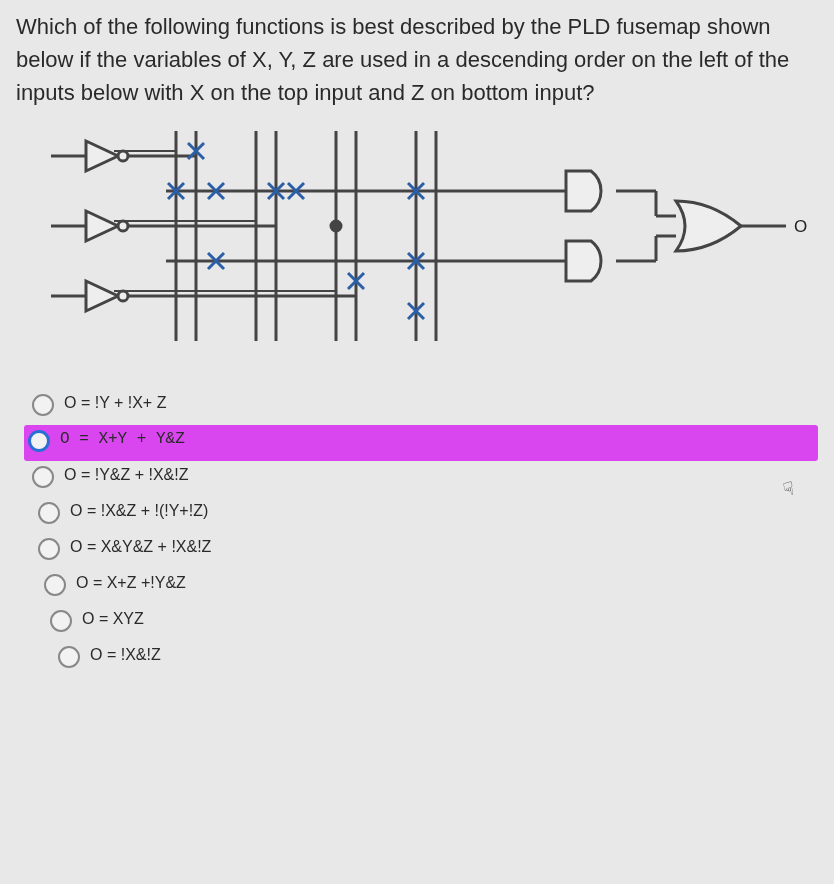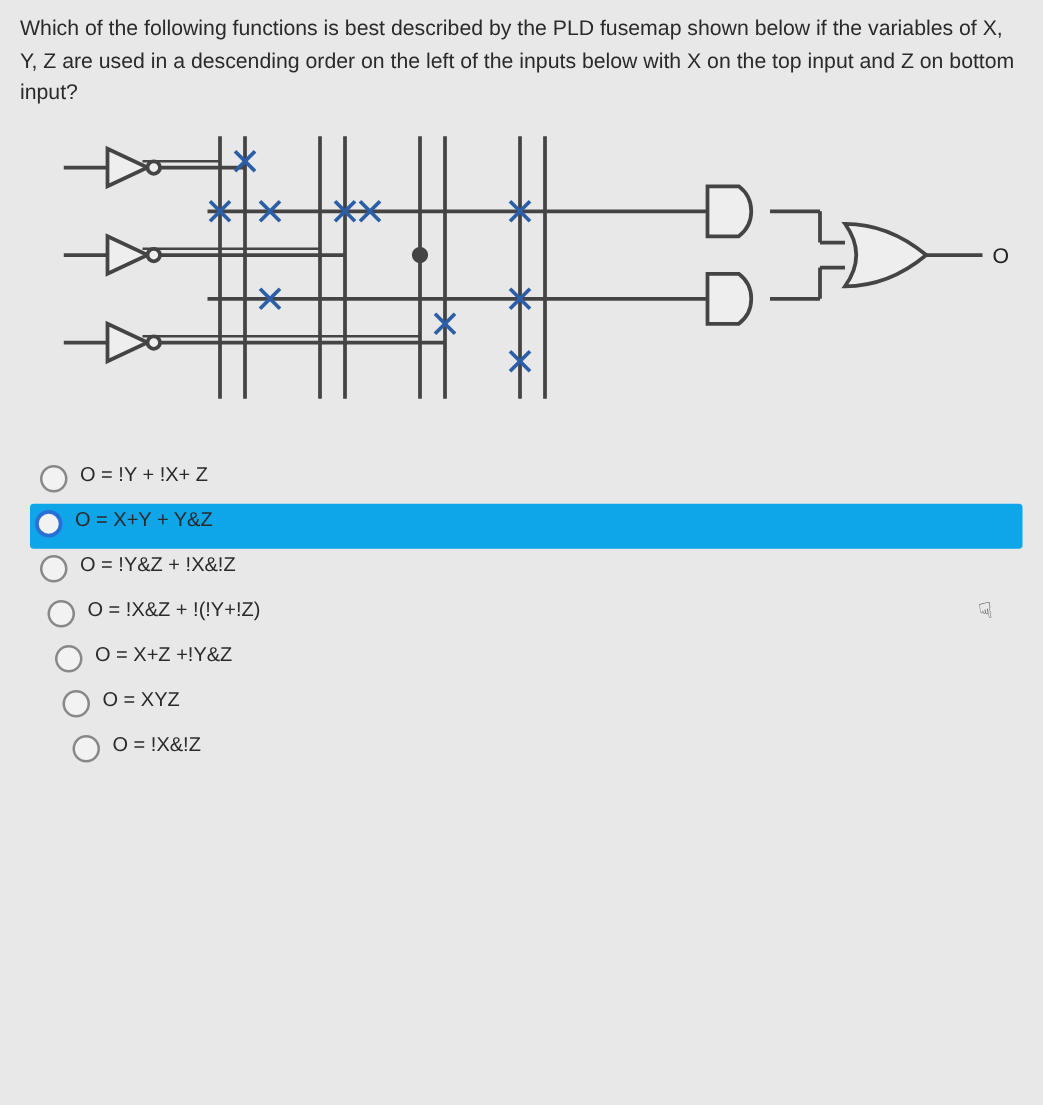--- a/index.html
+++ b/index.html
@@ -6,42 +6,43 @@
     body {
       font-family: Arial, sans-serif;
       background: #e8e8e8;
       width: 834px;
       height: 884px;
       padding: 10px 16px;
       color: #2a2a2a;
       overflow: hidden;
     }
     .question {
-      font-size: 17px;
+      font-size: 22px;
       line-height: 1.5;
       margin-bottom: 12px;
     }
     .diagram-wrap {
       width: 760px;
       height: 250px;
       margin: 10px 0 18px 30px;
       position: relative;
     }
     .diagram-wrap svg { width: 100%; height: 100%; }
     .options { margin-left: 8px; }
     .option-row {
       display: flex;
       align-items: flex-start;
       padding: 5px 4px;
       font-size: 16px;
       min-height: 36px;
     }
     .option-row.highlighted {
-      background: #0ea5e9;
+      background: #d946ef;
       border-radius: 3px;
+      font-family: Liberation Mono, monospace;
     }
     .radio {
       width: 22px;
       height: 22px;
       border: 2px solid #888;
       border-radius: 50%;
       margin-right: 10px;
       flex-shrink: 0;
       background: #f2f2f2;
     }
@@ -186,20 +187,24 @@
     </div>
     <div class="option-row">
       <div class="radio indent-1"></div>
       <span>O = !Y&amp;Z + !X&amp;!Z</span>
     </div>
     <div class="option-row">
       <div class="radio indent-2"></div>
       <span>O = !X&amp;Z + !(!Y+!Z)</span>
     </div>
     <div class="option-row">
+      <div class="radio indent-2"></div>
+      <span>O = X&amp;Y&amp;Z + !X&amp;!Z</span>
+    </div>
+    <div class="option-row">
       <div class="radio indent-3"></div>
       <span>O = X+Z +!Y&amp;Z</span>
     </div>
     <div class="option-row">
       <div class="radio indent-4"></div>
       <span>O = XYZ</span>
     </div>
     <div class="option-row">
       <div class="radio indent-5"></div>
       <span>O =  !X&amp;!Z</span>

